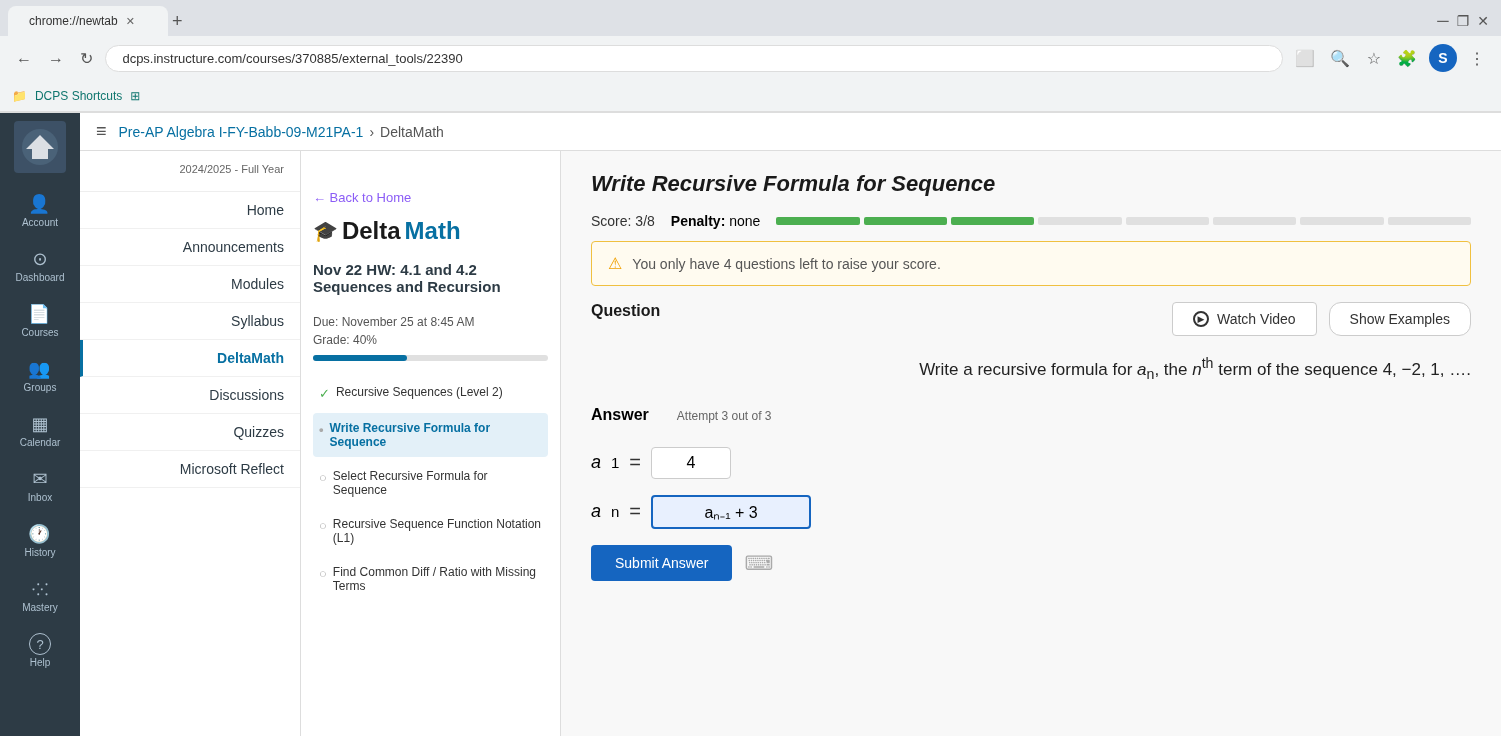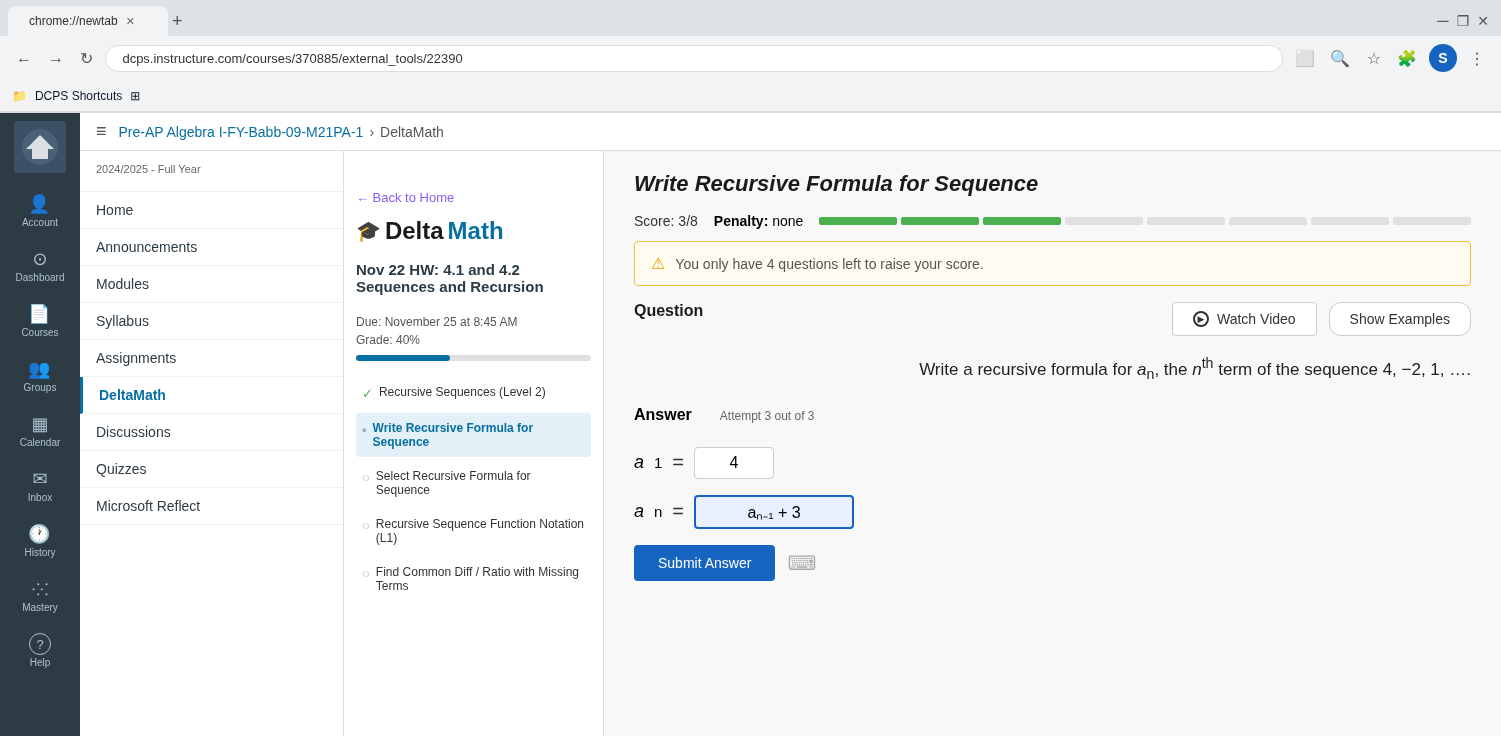--- a/index.html
+++ b/index.html
@@ -55,21 +55,21 @@
     .bookmarks-bar {
       display: flex;
       align-items: center;
       padding: 4px 12px;
       gap: 8px;
       background: #f1f3f4;
       border-bottom: 1px solid #ddd;
       height: 32px;
       font-size: 12px;
     }
-    .bookmark-item { display: flex; align-items: center; gap: 4px; color: #0f172a; cursor: pointer; }
+    .bookmark-item { display: flex; align-items: center; gap: 4px; color: #0f766e; cursor: pointer; }
 
     
     .app-container {
       display: flex;
       height: calc(736px - 112px);
     }
 
     
     .lms-sidebar {
       width: 80px;
@@ -101,25 +101,26 @@
       cursor: pointer;
       border-radius: 4px;
       width: 70px;
       text-align: center;
     }
     .lms-nav-item .icon { font-size: 18px; }
     .lms-nav-item .label { font-size: 10px; }
 
     
     .course-sidebar {
-      width: 264px;
+      width: 221px;
       background: white;
       border-right: 1px solid #ddd;
       overflow-y: auto;
       flex-shrink: 0;
+      text-align: right;
     }
     .course-header {
       padding: 12px 16px;
       border-bottom: 1px solid #eee;
     }
     .course-year { font-size: 11px; color: #666; margin-bottom: 4px; }
     .course-nav-item {
       padding: 10px 16px;
       cursor: pointer;
       color: #2d3b45;
@@ -428,21 +429,20 @@
     <div class="content-area">
 
       <div class="course-sidebar">
         <div class="course-header">
           <div class="course-year">2024/2025 - Full Year</div>
         </div>
         <div class="course-nav-item">Home</div>
         <div class="course-nav-item">Announcements</div>
         <div class="course-nav-item">Modules</div>
         <div class="course-nav-item">Syllabus</div>
-        <div class="course-nav-item">Assignments</div>
         <div class="course-nav-item active" style="border-left:3px solid #0770a2;">DeltaMath</div>
         <div class="course-nav-item">Discussions</div>
         <div class="course-nav-item">Quizzes</div>
         <div class="course-nav-item">Microsoft Reflect</div>
       </div>
 
       <div class="assignment-sidebar">
         <a class="back-link">← Back to Home</a>
         <div class="deltamath-logo">
           <span class="cap">🎓</span>

